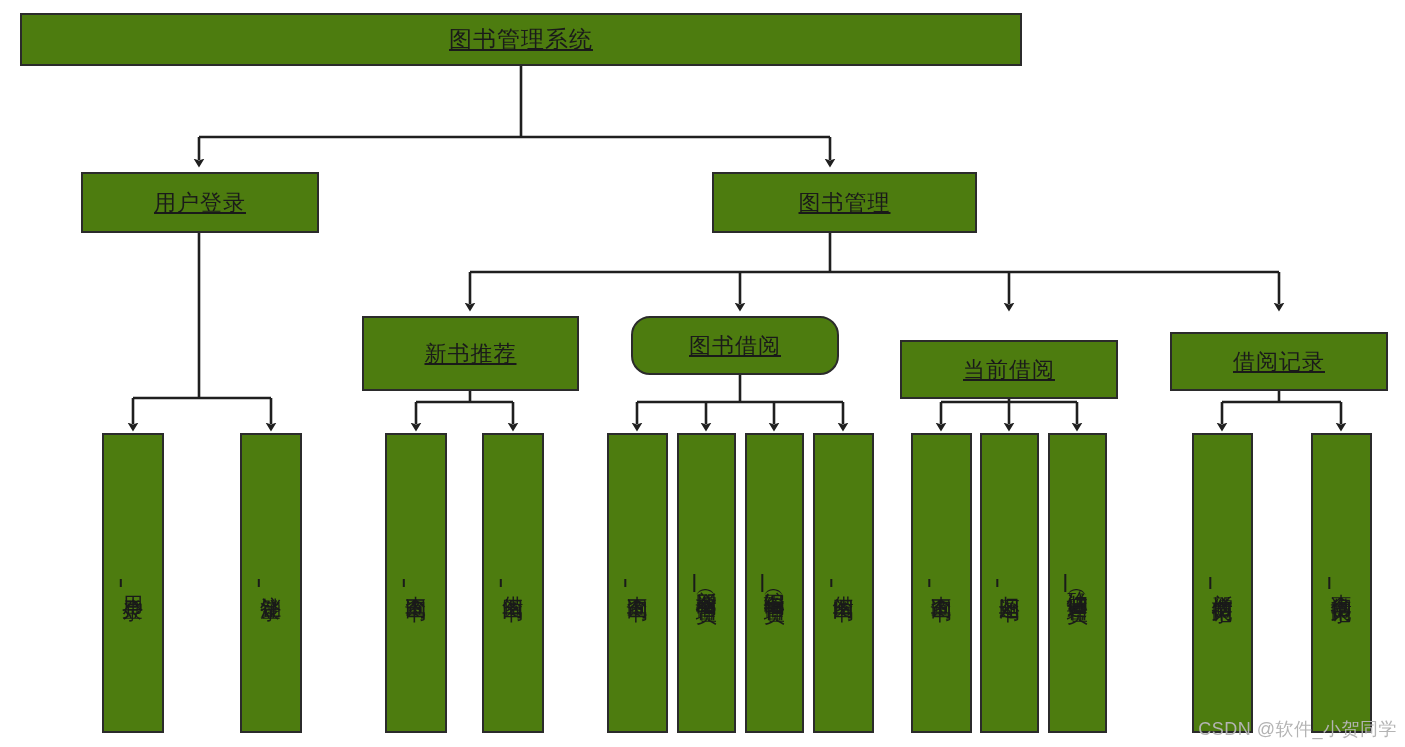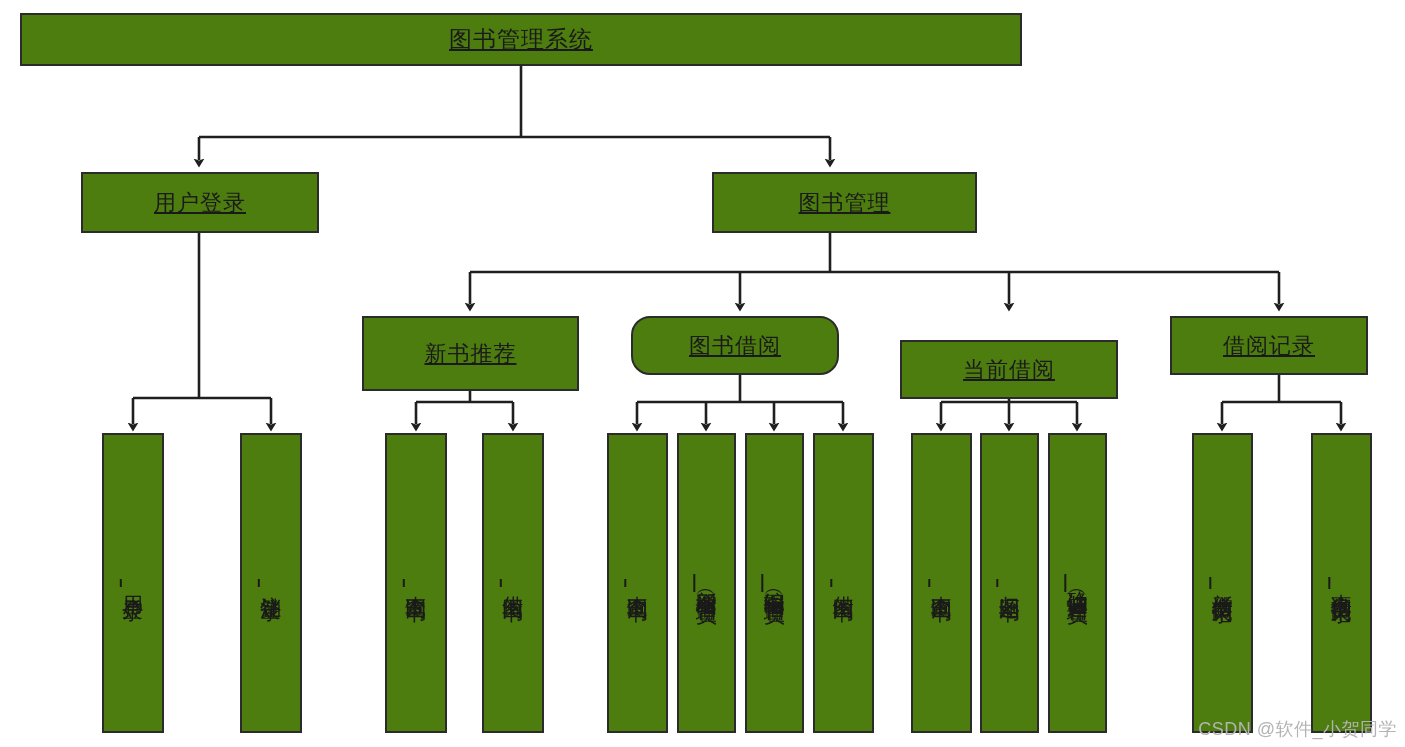--- a/index.html
+++ b/index.html
@@ -138,21 +138,21 @@
 
   <div class="node node-h" style="left:362px; top:316px; width:217px; height:75px;">
     <span>新书推荐</span>
   </div>
   <div class="node node-h" style="left:631px; top:316px; width:208px; height:59px;border-radius:19px;">
     <span>图书借阅</span>
   </div>
   <div class="node node-h" style="left:900px; top:316px; width:218px; height:59px;margin-top:24px;">
     <span>当前借阅</span>
   </div>
-  <div class="node node-h" style="left:1170px; top:316px; width:198px; height:59px;">
+  <div class="node node-h" style="left:1170px; top:332px; width:218px; height:59px;">
     <span>借阅记录</span>
   </div>
 
   <div class="node node-v" style="left:102px; top:433px; width:62px; height:300px;">
     <span class="vtext">用户登录</span>
   </div>
   <div class="node node-v" style="left:240px; top:433px; width:62px; height:300px;">
     <span class="vtext">注销登录</span>
   </div>
 

